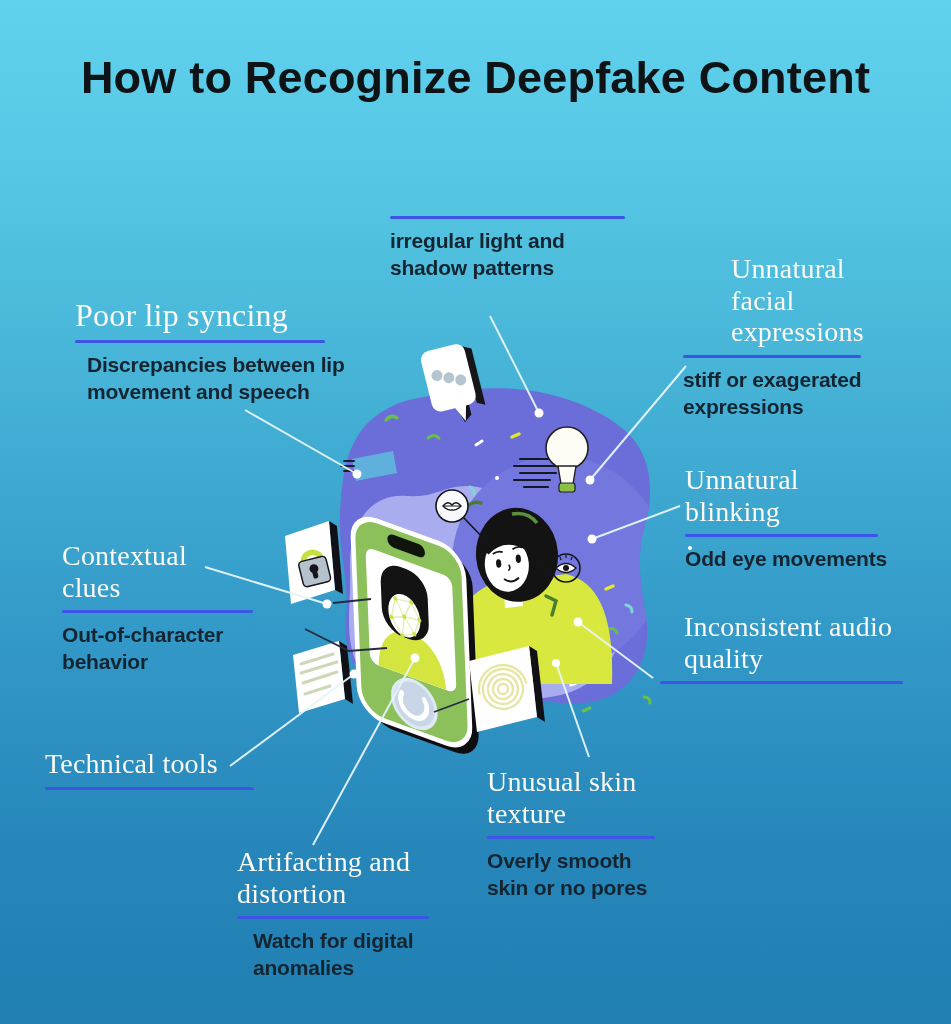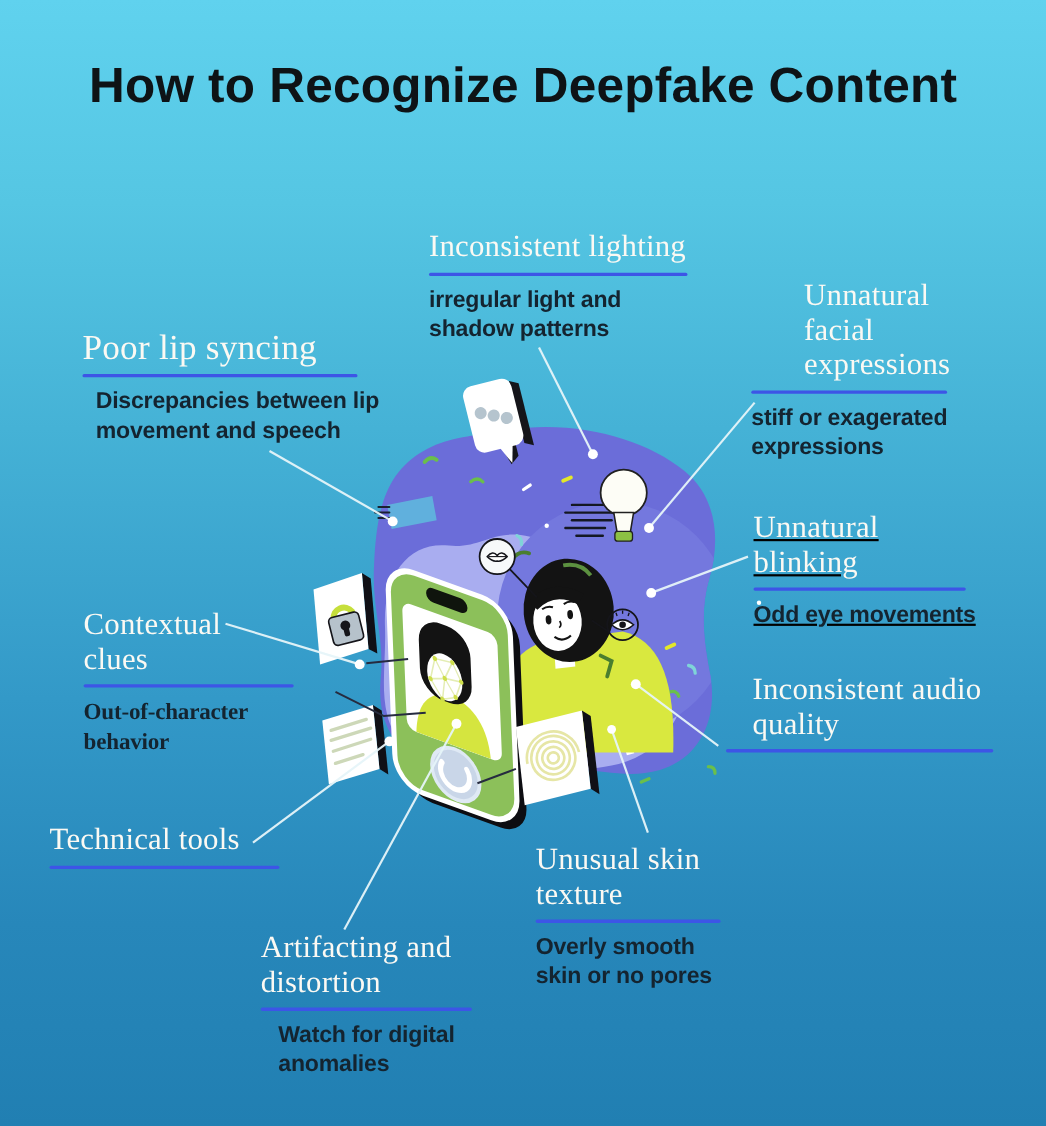--- a/index.html
+++ b/index.html
@@ -234,47 +234,46 @@
         <circle cx="327" cy="604" r="4.5"></circle>
         <circle cx="578" cy="622" r="4.5"></circle>
         <circle cx="556" cy="663" r="4"></circle>
         <circle cx="354" cy="674" r="4.5"></circle>
         <circle cx="415" cy="658" r="4.5"></circle>
       </g>
     </g>
   </svg>
 
   <div class="callout" style="left:390px;top:209px;width:260px;">
-    <div class="c-title">Inconsistent lighting</div>
     <div class="c-underline" style="width:235px;"></div>
     <div class="c-desc" style="max-width:225px;">irregular light and shadow patterns</div>
   </div>
 
   <div class="callout" style="left:683px;top:253px;width:215px;">
     <div class="c-title" style="max-width:215px;margin-left:48px;">Unnatural facial expressions</div>
     <div class="c-underline" style="width:178px;"></div>
     <div class="c-desc" style="max-width:215px;">stiff or exagerated expressions</div>
   </div>
 
   <div class="callout" style="left:75px;top:297px;width:280px;">
     <div class="c-title big">Poor lip syncing</div>
     <div class="c-underline" style="width:250px;"></div>
     <div class="c-desc" style="max-width:272px;margin-left:12px;">Discrepancies between lip movement and speech</div>
   </div>
 
-  <div class="callout" style="left:685px;top:464px;width:245px;text-decoration:underline;">
+  <div class="callout" style="left:685px;top:464px;width:245px;">
     <div class="c-title" style="max-width:165px;">Unnatural blinking</div>
     <div class="c-underline" style="width:193px;"></div>
     <div class="c-desc" style="max-width:240px;">Odd eye movements</div>
   </div>
 
-  <div class="callout" style="left:76px;top:540px;width:200px;margin-top:12px;">
+  <div class="callout" style="left:62px;top:540px;width:200px;">
     <div class="c-title" style="max-width:165px;">Contextual clues</div>
     <div class="c-underline" style="width:191px;"></div>
-    <div class="c-desc" style="max-width:200px;font-family:Liberation Serif, serif;">Out-of-character behavior</div>
+    <div class="c-desc" style="max-width:200px;">Out-of-character behavior</div>
   </div>
 
   <div class="callout" style="left:660px;top:611px;width:250px;">
     <div class="c-title" style="max-width:250px;margin-left:24px;">Inconsistent audio quality</div>
     <div class="c-underline" style="width:243px;"></div>
   </div>
 
   <div class="callout" style="left:45px;top:748px;width:250px;">
     <div class="c-title">Technical tools</div>
     <div class="c-underline" style="width:209px;"></div>

